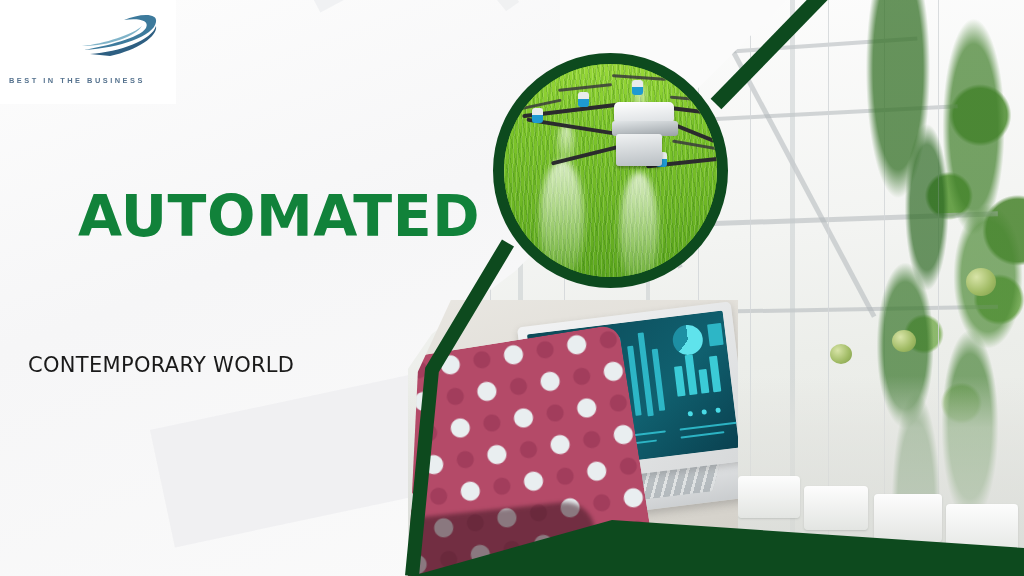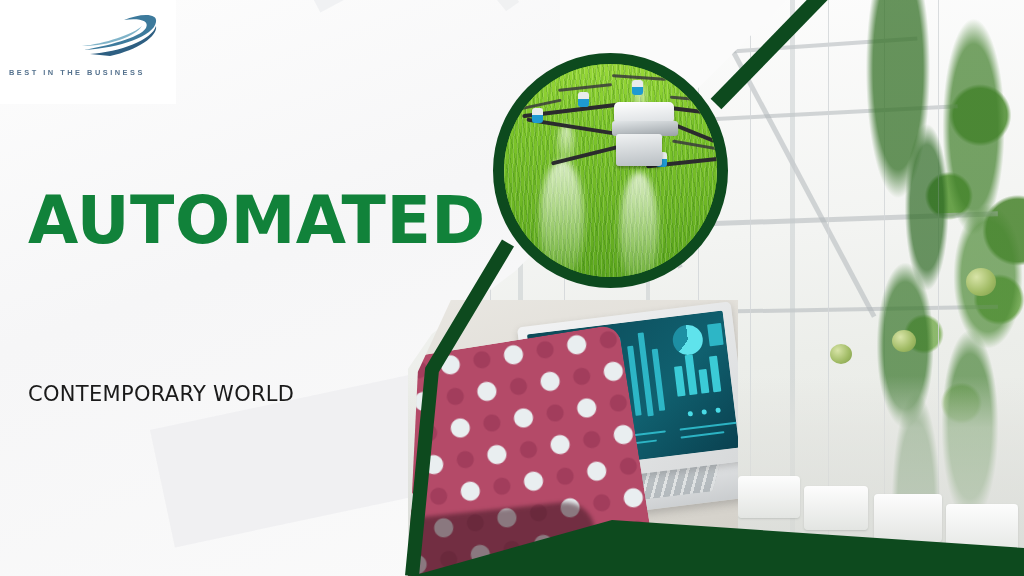--- a/index.html
+++ b/index.html
@@ -194,41 +194,41 @@
     background:#ffffff;
   }
   .logo-swoosh { position:absolute; left:76px; top:6px; width:86px; height:52px; }
   .logo-word {
     position:absolute; left:8px; top:45px;
     font-family:"DejaVu Sans", sans-serif;
     font-size:41px; font-weight:400; letter-spacing:-1.2px;
     color:#2e4e6e; line-height:1;
   }
   .logo-tag {
-    position:absolute; left:9px; top:68px;
+    position:absolute; left:9px; top:76px;
     font-family:"Liberation Sans", sans-serif;
     font-size:7.4px; font-weight:700; letter-spacing:2.5px;
     color:#55728e;
   }
 
   
   .headline {
-    position:absolute; left:28px; top:186px; width:460px;
+    position:absolute; left:20px; top:186px; width:460px;
     font-family:"DejaVu Sans", sans-serif;
-    font-size:65px; font-weight:700; letter-spacing:0.5px;
-    line-height:1.08; color:#11823a; text-transform:uppercase;
+    font-size:57px; font-weight:700; letter-spacing:0.5px;
+    line-height:1.08; color:#11823a; text-transform:uppercase;text-align:right;
   }
   .headline .l2 { display:block; }
   .subline {
     position:absolute; left:28px; top:350px; width:400px;
     font-family:"DejaVu Sans", sans-serif;
     font-size:21px; font-weight:400; letter-spacing:0.3px;
     line-height:1.48; color:#1a1a1a; text-transform:uppercase;
   }
-  .subline .s2 { display:block;margin-top:29px; }
+  .subline .s2 { display:block; }
 </style>
 </head>
 <body>
 
 <div id="stage">
 
   <div class="bg-left">
     <div class="swoosh sw1"></div>
     <div class="swoosh sw2"></div>
     <div class="swoosh sw3"></div>

